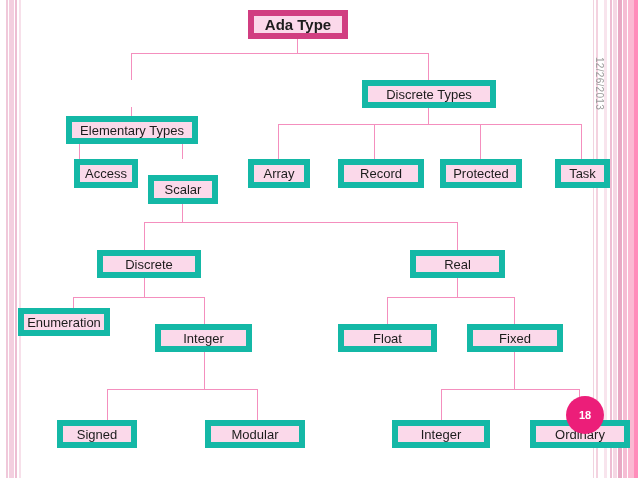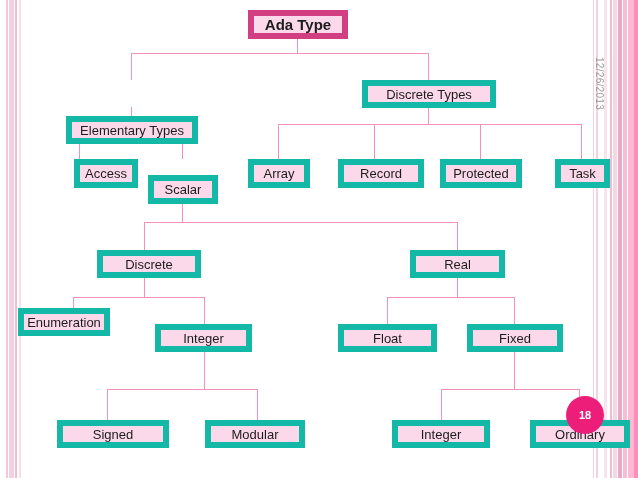--- a/index.html
+++ b/index.html
@@ -166,18 +166,18 @@
   <div class="node" style="left:555px;top:159px;width:55px;height:29px;">Task</div>
 
   <div class="node" style="left:97px;top:250px;width:104px;height:28px;">Discrete</div>
   <div class="node" style="left:410px;top:250px;width:95px;height:28px;">Real</div>
 
   <div class="node" style="left:18px;top:308px;width:92px;height:28px;">Enumeration</div>
   <div class="node" style="left:155px;top:324px;width:97px;height:28px;">Integer</div>
   <div class="node" style="left:338px;top:324px;width:99px;height:28px;">Float</div>
   <div class="node" style="left:467px;top:324px;width:96px;height:28px;">Fixed</div>
 
-  <div class="node" style="left:57px;top:420px;width:112px;height:28px;">Signed</div>
+  <div class="node" style="left:57px;top:420px;width:80px;height:28px;">Signed</div>
   <div class="node" style="left:205px;top:420px;width:100px;height:28px;">Modular</div>
   <div class="node" style="left:392px;top:420px;width:98px;height:28px;">Integer</div>
   <div class="node" style="left:530px;top:420px;width:100px;height:28px;">Ordinary</div>
 
 </div>
 
 </body></html>

